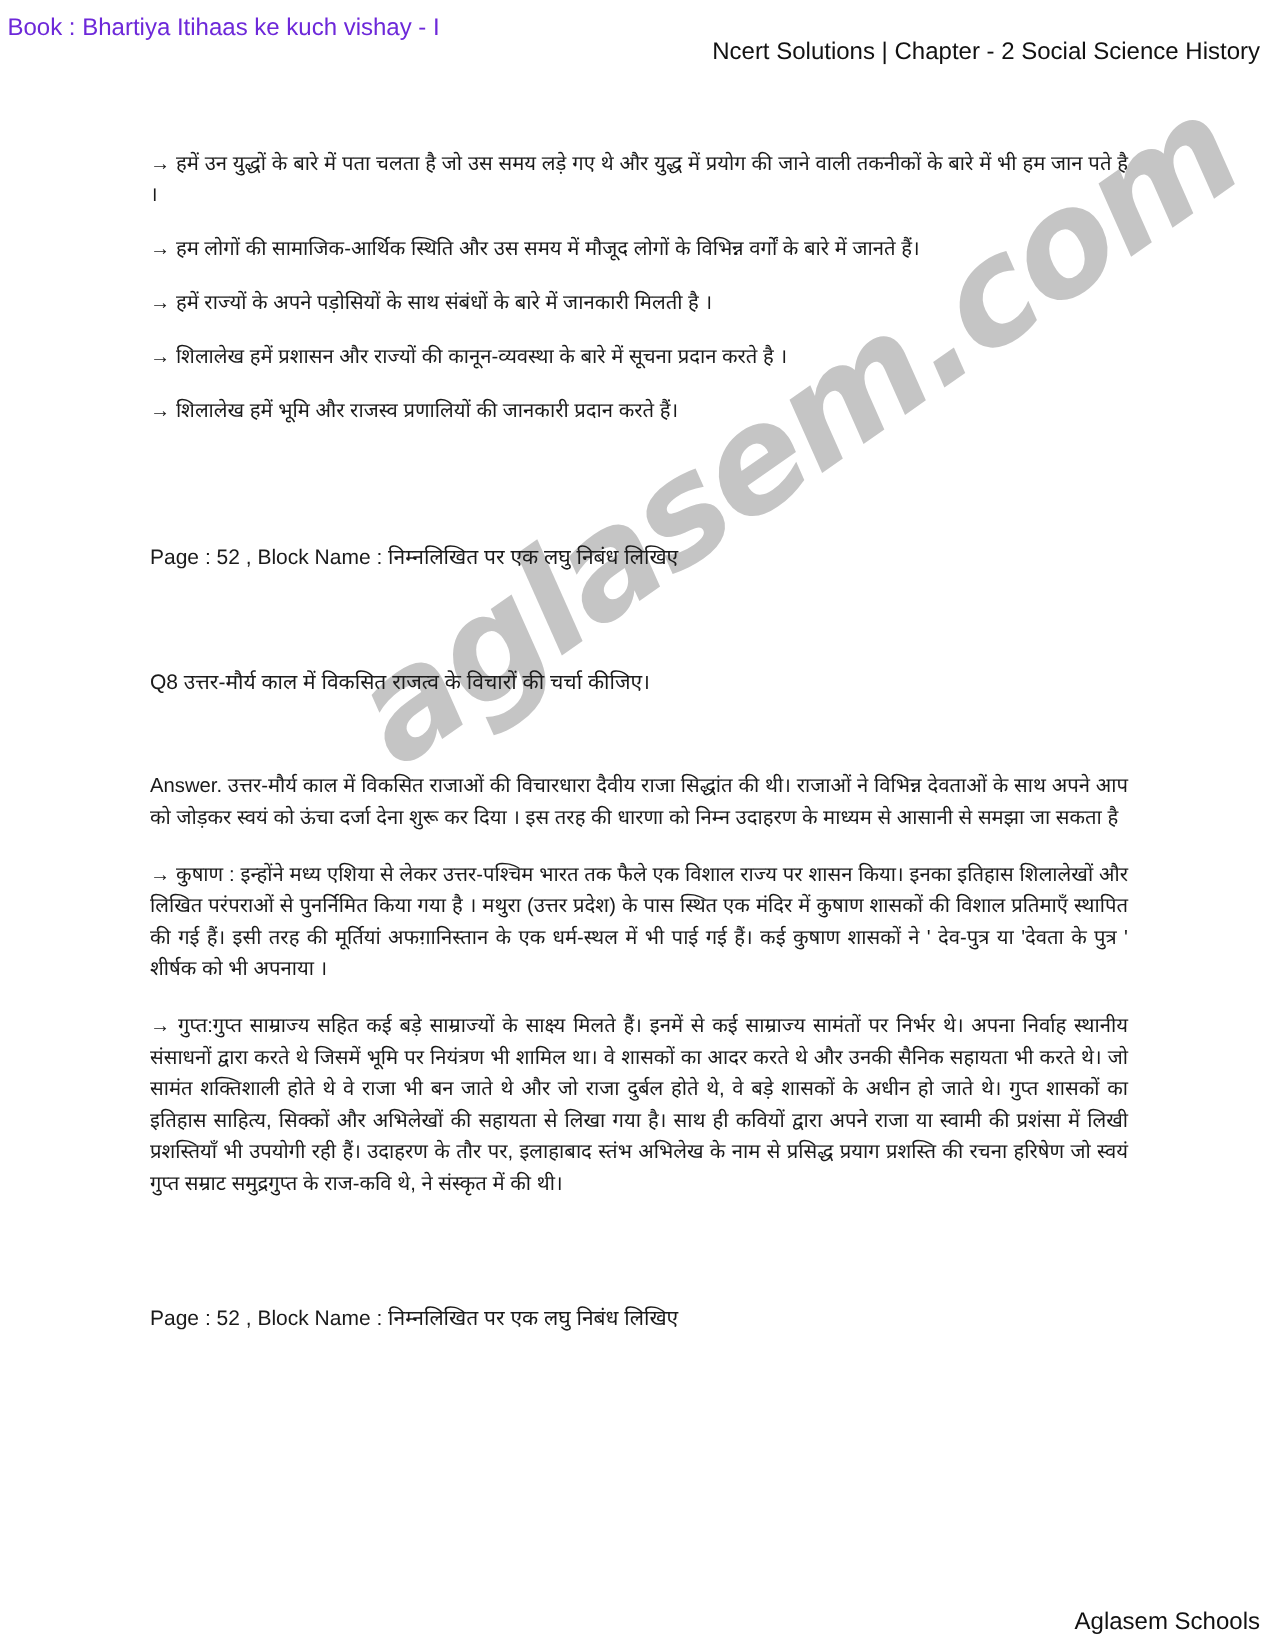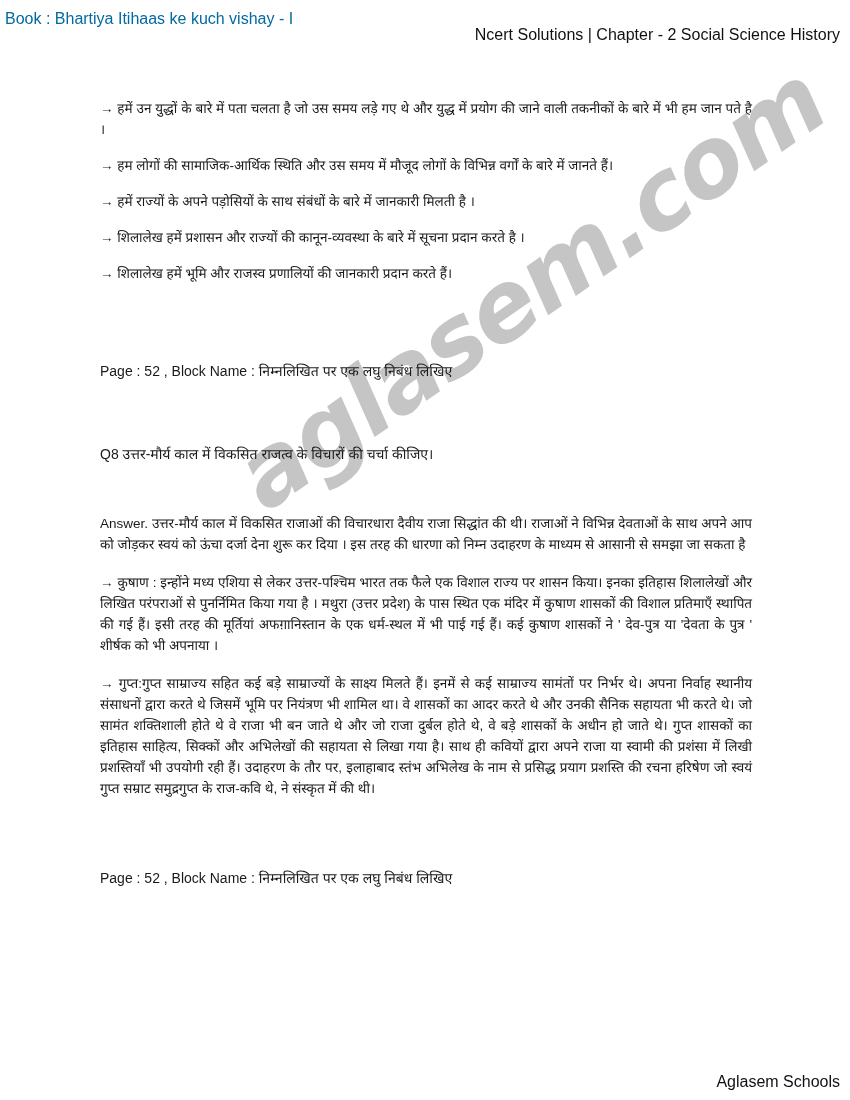--- a/index.html
+++ b/index.html
@@ -1,18 +1,18 @@
 <!DOCTYPE html>
 <html><head>
 <meta charset="utf-8">
 <style>
   html, body { margin:0; padding:0; }
   body { width:850px; height:1100px; background:#ffffff; position:relative; overflow:hidden;
          font-family:"Liberation Sans", "DejaVu Sans", sans-serif; color:#1a1a1a; }
-  .hdr-left { position:absolute; left:5px; top:10px; font-size:16px; color:#0369a1; }
+  .hdr-left { position:absolute; left:5px; top:10px; font-size:16px; color:#6d28d9; }
   .hdr-right { position:absolute; right:10px; top:10px; font-size:16px; color:#111;margin-top:16px; }
   .content { position:absolute; left:100px; top:98px; width:652px; font-size:13.5px; line-height:21px; }
   .para { margin:0; text-align:justify; }
   .gap-s { height:15px; }
   .gap-m { height:17px; }
   .gap-l { height:48px; }
   .gap-xl { height:55px; }
   .latin { font-size:14px;margin-top:14px; }
   .ftr-left { position:absolute; left:20px; top:1117px; font-size:16px; color:#111; }
   .ftr-right { position:absolute; right:10px; top:1073px; font-size:16px; color:#111; }

